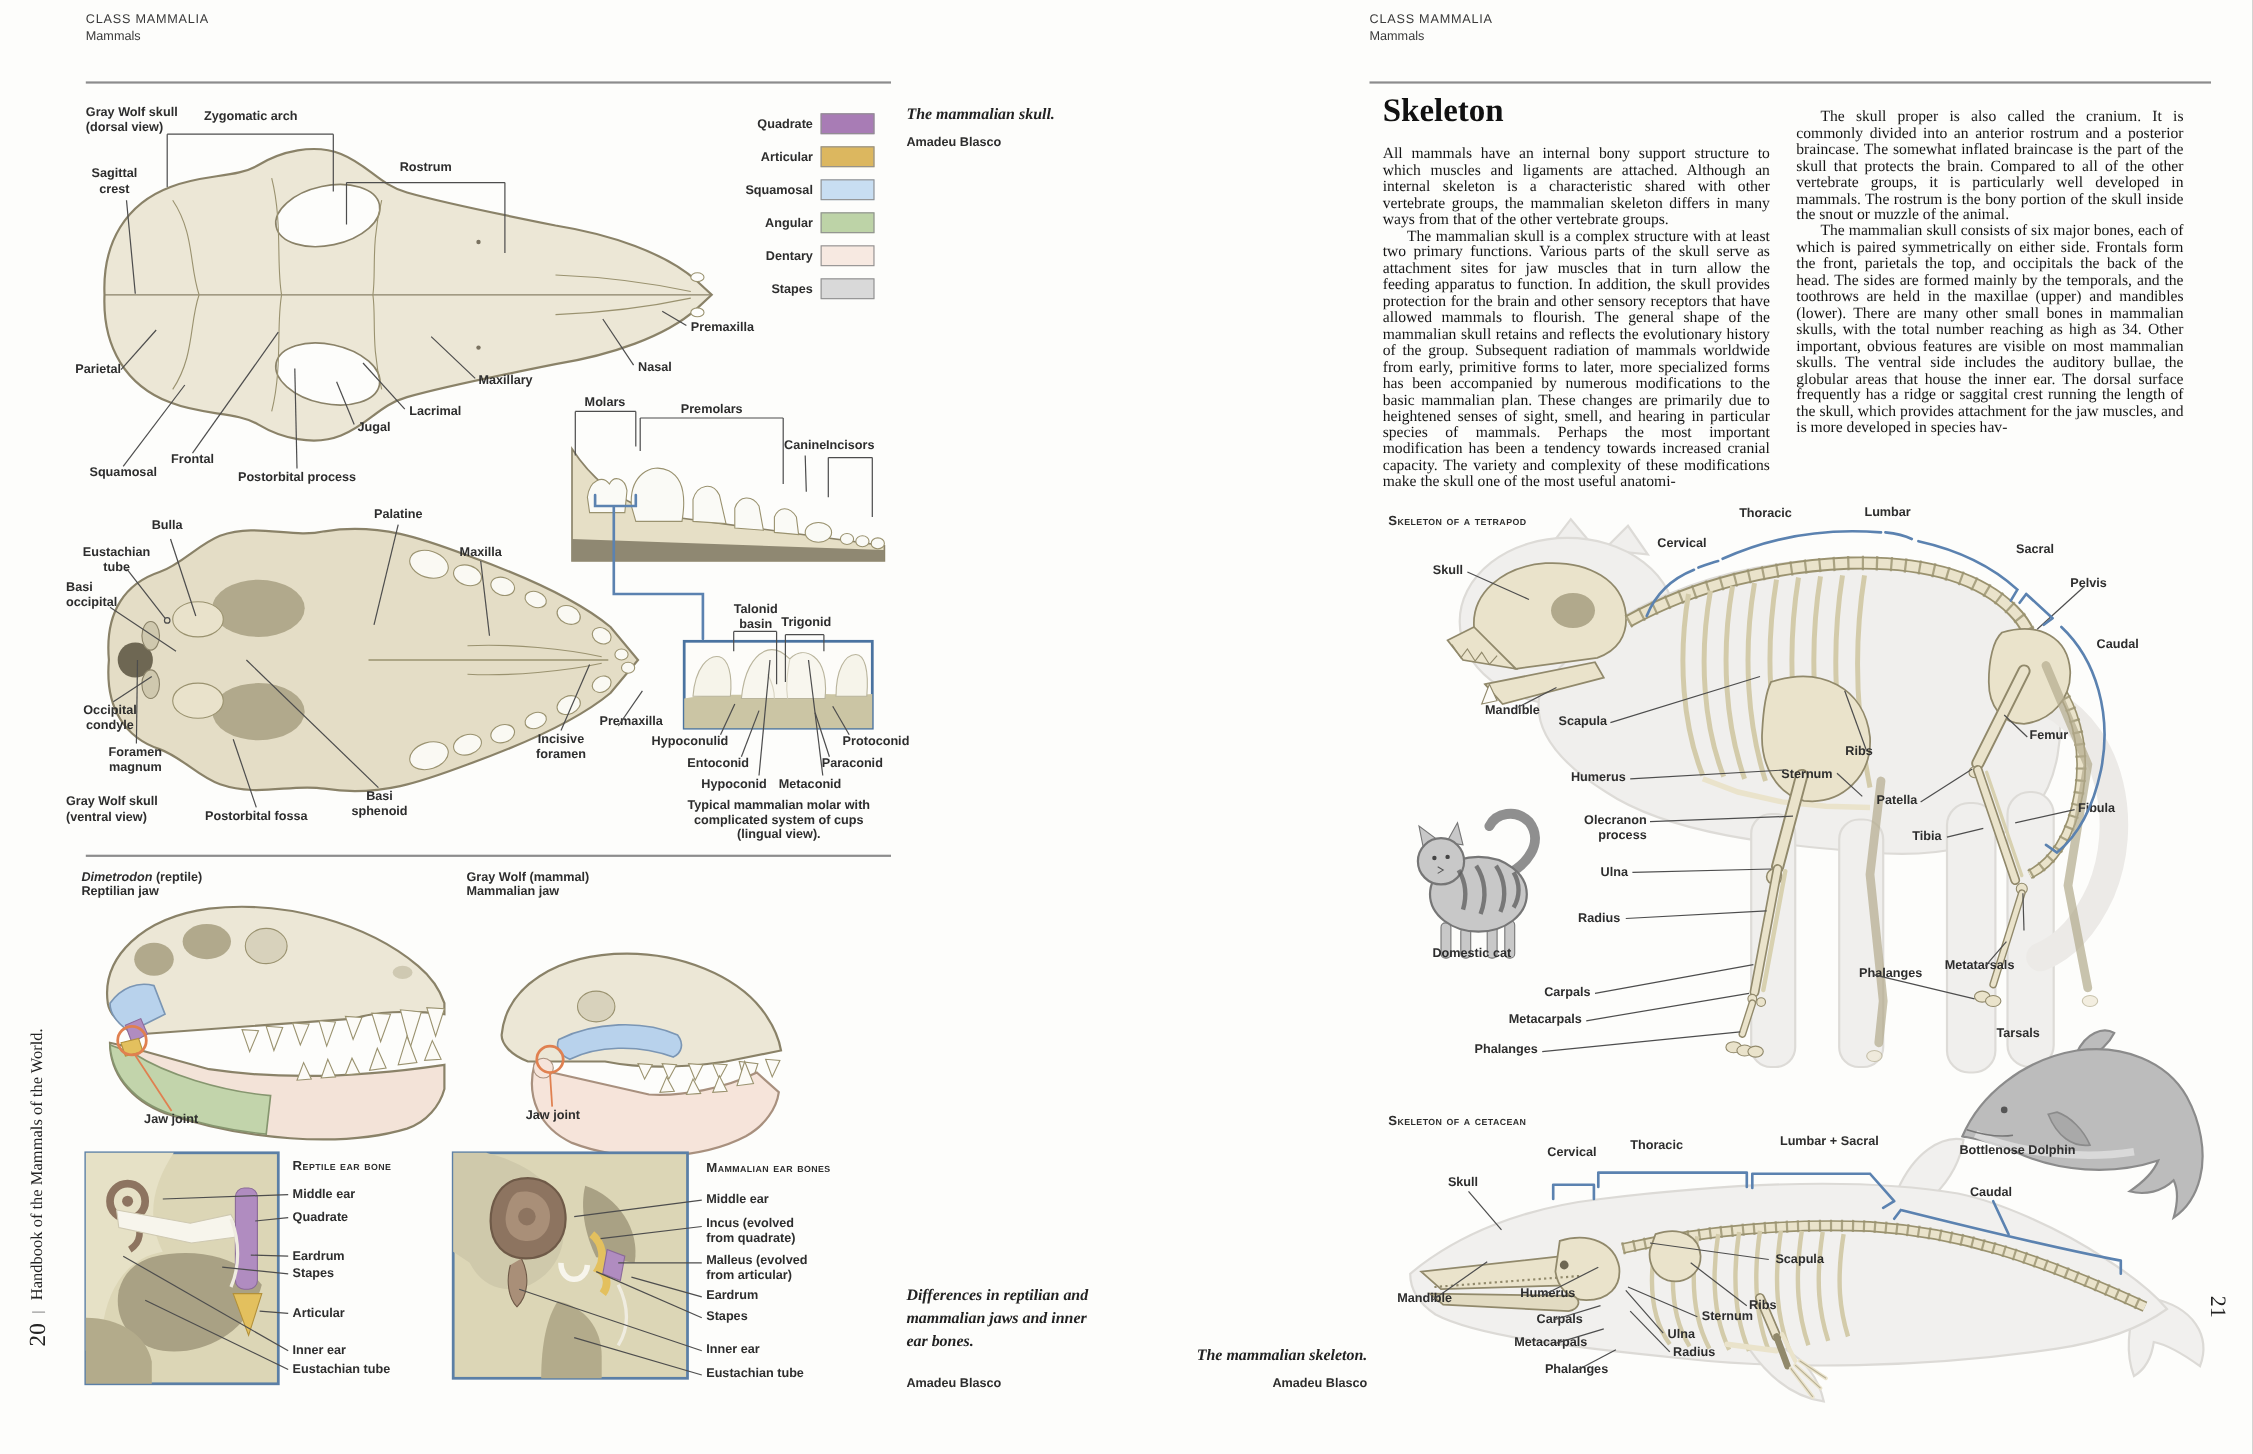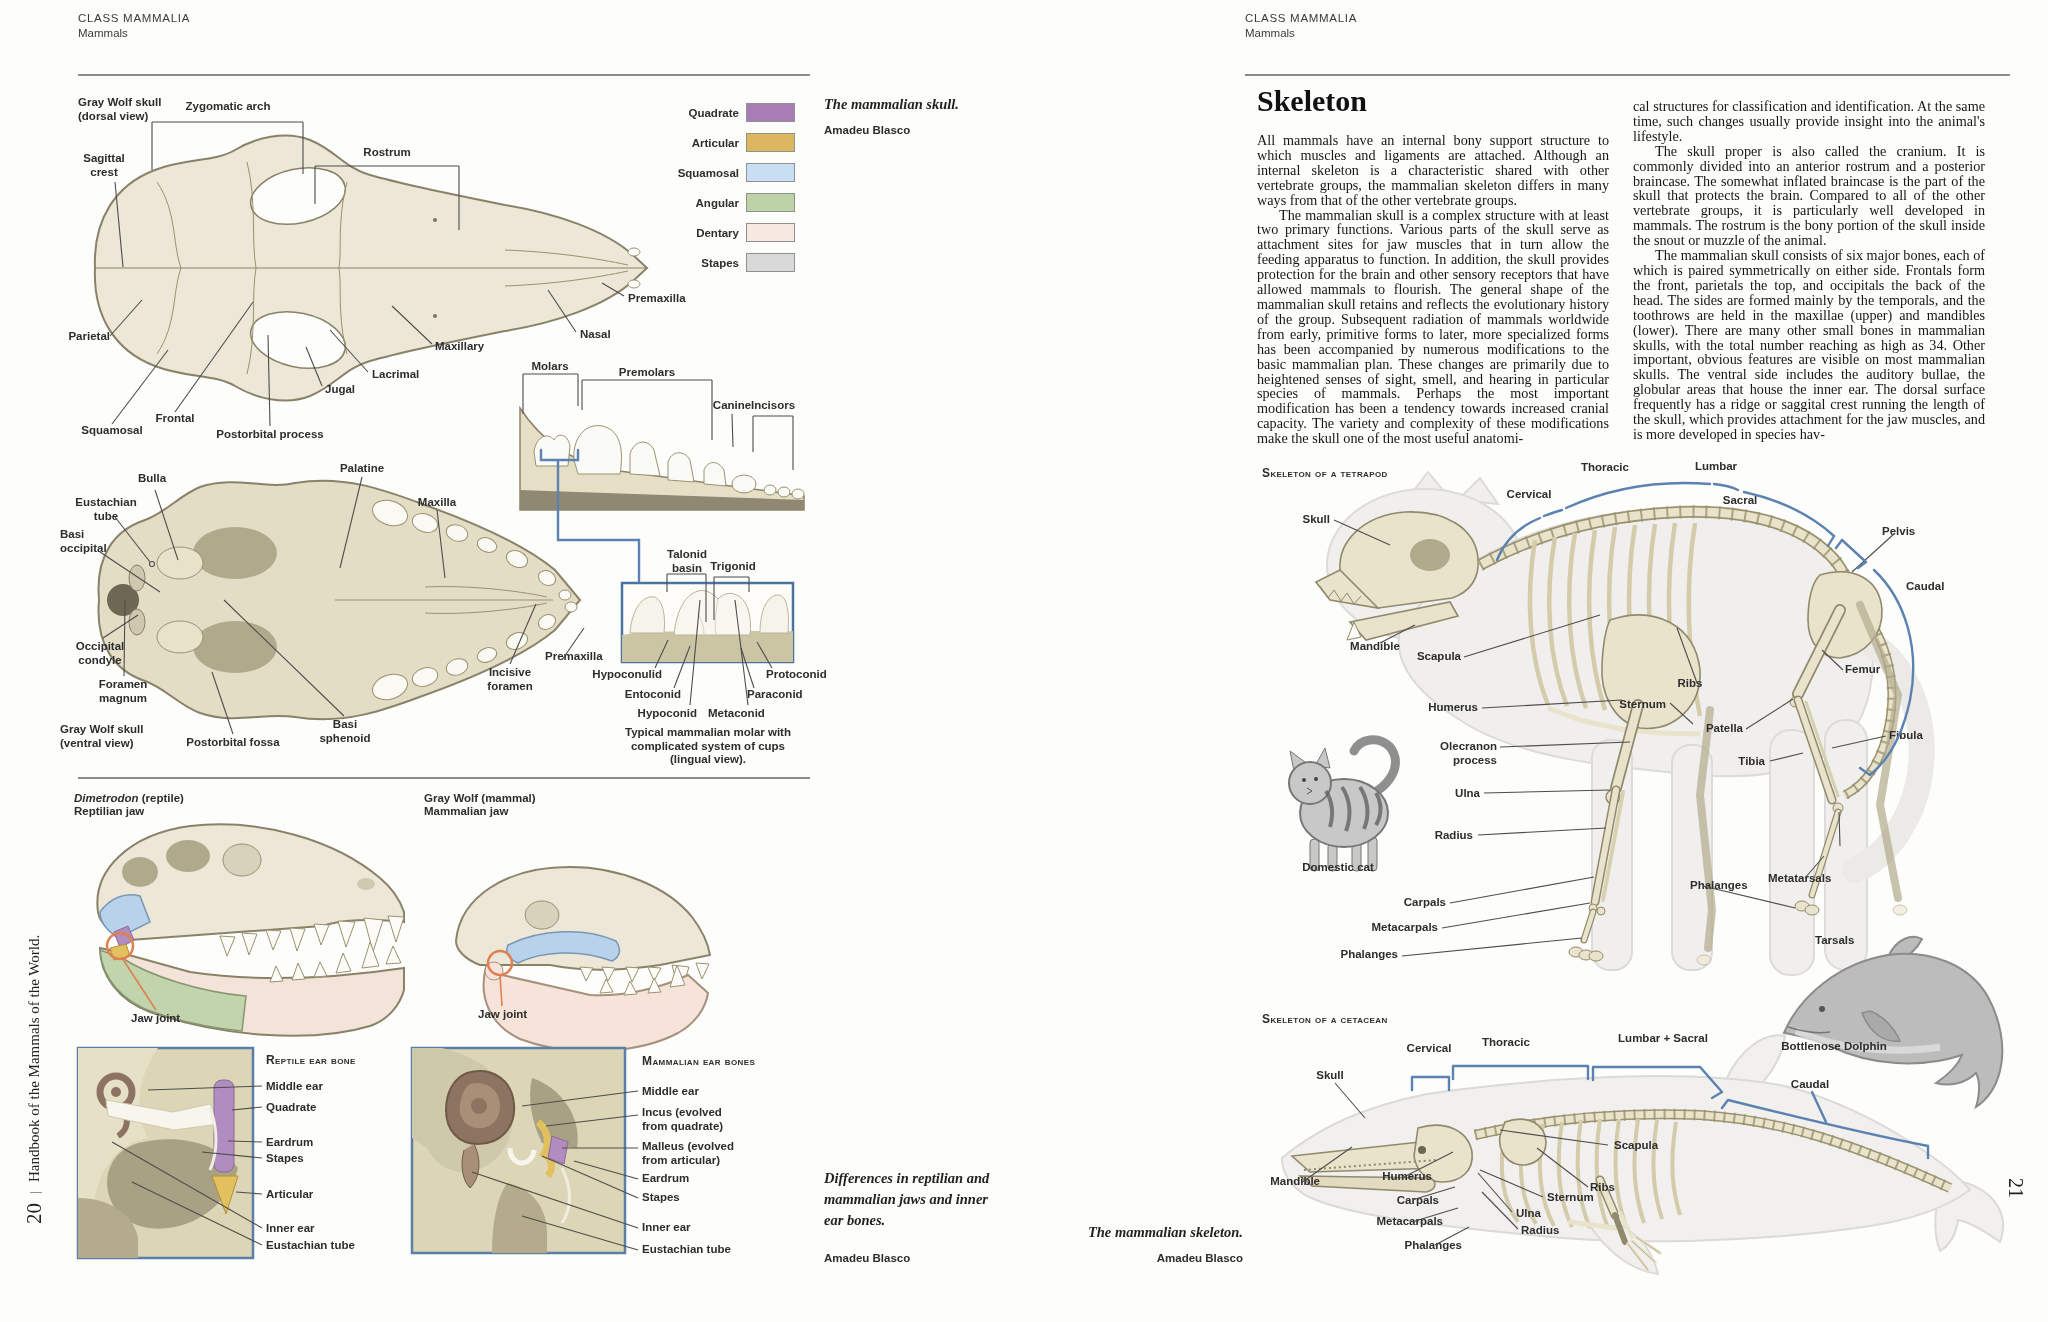--- a/index.html
+++ b/index.html
@@ -318,21 +318,20 @@
   <div class="kicker" style="left:1245px;top:12px;">CLASS MAMMALIA</div>
   <div class="subkick" style="left:1245px;top:27px;">Mammals</div>
   <div class="rule" style="left:1245px;top:74px;width:765px;"></div>
 
   <div class="headline" style="left:1257px;top:84px;font-weight:bold;">Skeleton</div>
   <div class="col" style="left:1257px;top:133px;">
     <p>All mammals have an internal bony support structure to which muscles and ligaments are attached. Although an internal skeleton is a characteristic shared with other vertebrate groups, the mammalian skeleton differs in many ways from that of the other vertebrate groups.</p>
     <p class="ind">The mammalian skull is a complex structure with at least two primary functions. Various parts of the skull serve as attachment sites for jaw muscles that in turn allow the feeding apparatus to function. In addition, the skull provides protection for the brain and other sensory receptors that have allowed mammals to flourish. The general shape of the mammalian skull retains and reflects the evolutionary history of the group. Subsequent radiation of mammals worldwide from early, primitive forms to later, more specialized forms has been accompanied by numerous modifications to the basic mammalian plan. These changes are primarily due to heightened senses of sight, smell, and hearing in particular species of mammals. Perhaps the most important modification has been a tendency towards increased cranial capacity. The variety and complexity of these modifications make the skull one of the most useful anatomi-</p>
   </div>
   <div class="col" style="left:1633px;top:99px;">
-    <p>cal structures for classification and identification. At the same time, such changes usually provide insight into the animal's lifestyle.</p>
     <p class="ind">The skull proper is also called the cranium. It is commonly divided into an anterior rostrum and a posterior braincase. The somewhat inflated braincase is the part of the skull that protects the brain. Compared to all of the other vertebrate groups, it is particularly well developed in mammals. The rostrum is the bony portion of the skull inside the snout or muzzle of the animal.</p>
     <p class="ind">The mammalian skull consists of six major bones, each of which is paired symmetrically on either side. Frontals form the front, parietals the top, and occipitals the back of the head. The sides are formed mainly by the temporals, and the toothrows are held in the maxillae (upper) and mandibles (lower). There are many other small bones in mammalian skulls, with the total number reaching as high as 34. Other important, obvious features are visible on most mammalian skulls. The ventral side includes the auditory bullae, the globular areas that house the inner ear. The dorsal surface frequently has a ridge or saggital crest running the length of the skull, which provides attachment for the jaw muscles, and is more developed in species hav-</p>
   </div>
 
   <svg style="left:1280px;top:470px;" width="720" height="530" viewBox="0 0 720 530">
     <g fill="#f0efed" stroke="#dddbd7" stroke-width="2">
       <path d="M128,28 L148,2 L168,26 Z"></path>
         <path d="M178,30 L200,8 L218,34 Z"></path>
       <ellipse cx="145" cy="95" rx="98" ry="76"></ellipse>
       <path d="M120,160 C180,70 320,30 430,40 C520,48 580,90 590,150 C598,200 590,240 570,265 C540,300 480,310 420,305 C340,298 240,290 180,250 C140,225 112,195 120,160 Z"></path>
@@ -484,21 +483,21 @@
     <path d="M26,96 C60,112 120,120 170,112" stroke="#e0e0e0" stroke-width="7" fill="none" opacity=".8"></path>
     <circle cx="52" cy="74" r="3" fill="#555"></circle>
     <path d="M18,92 C34,97 48,99 60,97" stroke="#777" stroke-width="1.5" fill="none"></path>
   </svg>
 
   <div class="schead" style="left:1262px;top:466px;">Skeleton of a tetrapod</div>
   <div class="lbl r" style="left:1330px;top:513px;">Skull</div>
   <div class="lbl c" style="left:1529px;top:488px;">Cervical</div>
   <div class="lbl c" style="left:1605px;top:461px;">Thoracic</div>
   <div class="lbl c" style="left:1716px;top:460px;">Lumbar</div>
-  <div class="lbl c" style="left:1740px;top:494px;">Sacral</div>
+  <div class="lbl c" style="left:1850px;top:494px;">Sacral</div>
   <div class="lbl" style="left:1882px;top:525px;">Pelvis</div>
   <div class="lbl" style="left:1906px;top:580px;">Caudal</div>
   <div class="lbl c" style="left:1375px;top:640px;">Mandible</div>
   <div class="lbl r" style="left:1461px;top:650px;">Scapula</div>
   <div class="lbl r" style="left:1478px;top:701px;">Humerus</div>
   <div class="lbl c r" style="left:1497px;top:740px;text-align:right;">Olecranon
 process</div>
   <div class="lbl" style="left:1845px;top:663px;">Femur</div>
   <div class="lbl c" style="left:1690px;top:677px;">Ribs</div>
   <div class="lbl r" style="left:1666px;top:698px;">Sternum</div>

